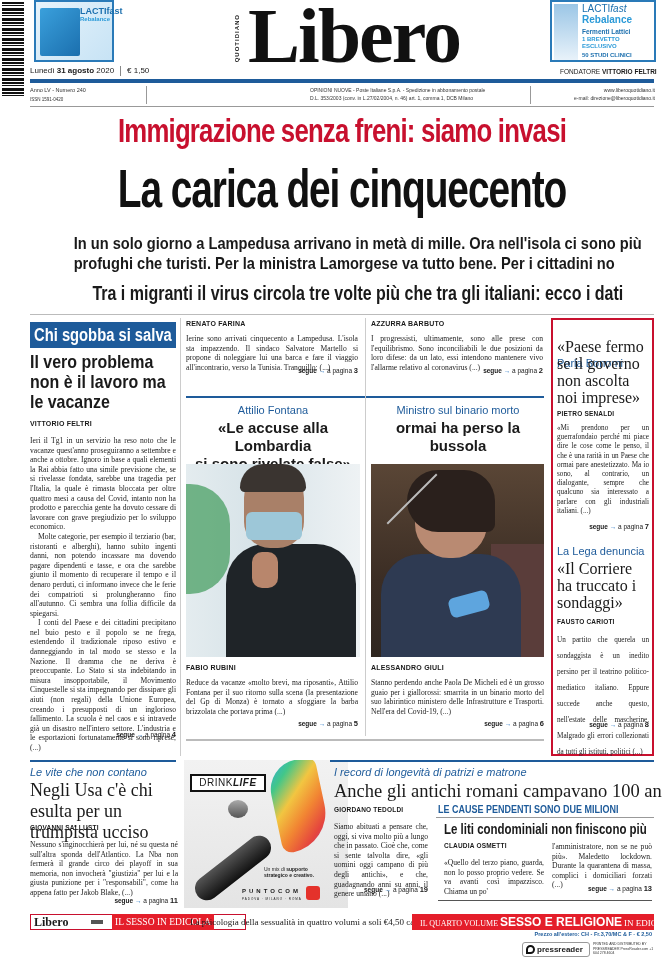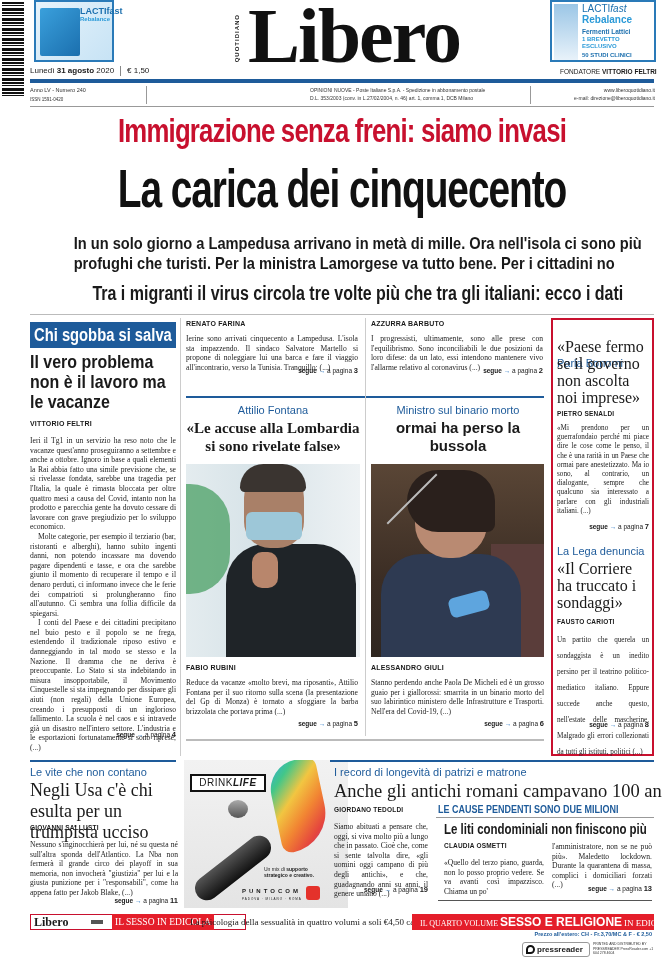--- a/index.html
+++ b/index.html
@@ -53,21 +53,21 @@
   .ribbon span { display:inline-block; transform:scaleX(0.82); transform-origin:left; }
   .lead-title { left:30px; top:352px; width:146px; font-family:"Liberation Sans",sans-serif; font-weight:bold; font-size:19px; line-height:20px; transform:scaleX(0.84); transform-origin:left; width:175px; }
 
   .kick-blue { font-family:"Liberation Sans",sans-serif; color:#1e5b9a; font-size:11px; }
   .quote-title { font-family:"Liberation Sans",sans-serif; font-weight:bold; font-size:15px; line-height:18px; text-align:center; }
 
   .photo { overflow:hidden; }
   .redbox { left:551px; top:318px; width:103px; height:438px; border:2px solid #c8102e; }
   .side-title { font-family:"Liberation Serif",serif; font-size:16px; line-height:17px; }
 
-  .bottom-kick { font-family:"Liberation Sans",sans-serif; color:#1e5b9a; font-size:11px; }
+  .bottom-kick { font-family:"Liberation Sans",sans-serif; color:#1e5b9a; font-size:11px;font-style:italic; }
   .bottom-title { font-family:"Liberation Serif",serif; font-size:19px; line-height:22px; }
 
   .footer-left { left:30px; top:914px; width:216px; height:16px; border:1px solid #c8102e; background:#fff; }
   .footer-red { left:246px; top:914px; width:408px; height:16px; background:#e41e2a; color:#fff; }
 </style>
 </head>
 <body>
 
 <div class="abs barcode"></div>
 
@@ -146,21 +146,21 @@
 
 <div class="abs byline" style="left:371px;top:320px;">AZZURRA BARBUTO</div>
 <div class="abs body-text" style="left:371px;top:334px;width:172px;">I progressisti, ultimamente, sono alle prese con l'equilibrismo. Sono inconciliabili le due posizioni da loro difese: da un lato, essi intendono mantenere vivo l'allarme relativo al coronavirus (...)</div>
 <div class="abs segue" style="left:371px;top:366px;width:172px;">
   <b>segue</b> <span class="arr">→</span> <span>a pagina</span> <span class="num">2</span>
 </div>
 
 <div class="abs" style="left:186px;top:396px;width:358px;height:2px;background:#1e5b9a;"></div>
 
 <div class="abs kick-blue" style="left:186px;top:404px;width:174px;text-align:center;">Attilio Fontana</div>
-<div class="abs quote-title" style="left:180px;top:419px;width:186px;font-family:Liberation Serif, serif;">
+<div class="abs quote-title" style="left:180px;top:419px;width:186px;">
   <div>«Le accuse alla Lombardia</div>
   <div>si sono rivelate false»</div>
 </div>
 <div class="abs photo" style="left:186px;top:464px;width:174px;height:193px;background:linear-gradient(90deg,#e4ecef 0%,#d7e3e8 40%,#eef2f4 100%);">
   <div style="position:absolute;left:0;top:20px;width:44px;height:110px;background:#3e9a5a;opacity:0.7;border-radius:0 40px 40px 0;"></div>
   <div style="position:absolute;left:40px;top:80px;width:130px;height:120px;background:#1f2428;border-radius:40px 40px 0 0;"></div>
   <div style="position:absolute;left:58px;top:4px;width:60px;height:80px;background:#a98068;border-radius:30px 30px 26px 26px;"></div>
   <div style="position:absolute;left:54px;top:0;width:66px;height:28px;background:#3a3430;border-radius:30px 30px 6px 6px;"></div>
   <div style="position:absolute;left:60px;top:48px;width:56px;height:28px;background:#9dc7d8;border-radius:6px;"></div>
   <div style="position:absolute;left:66px;top:88px;width:26px;height:36px;background:#b8866c;border-radius:10px;"></div>

